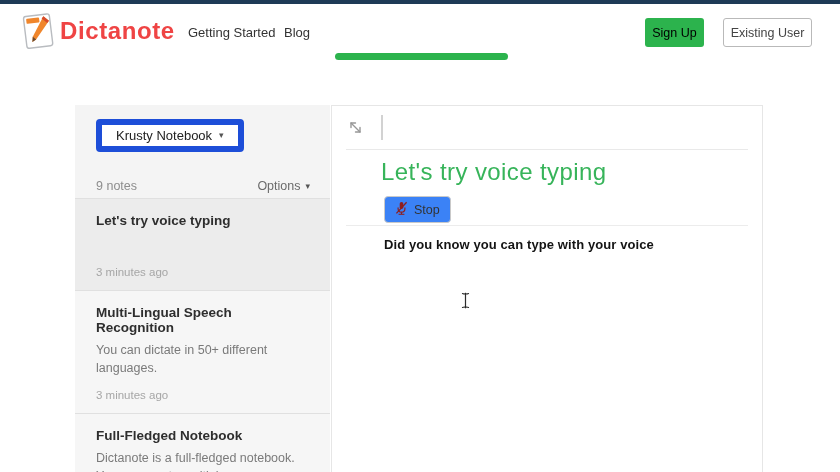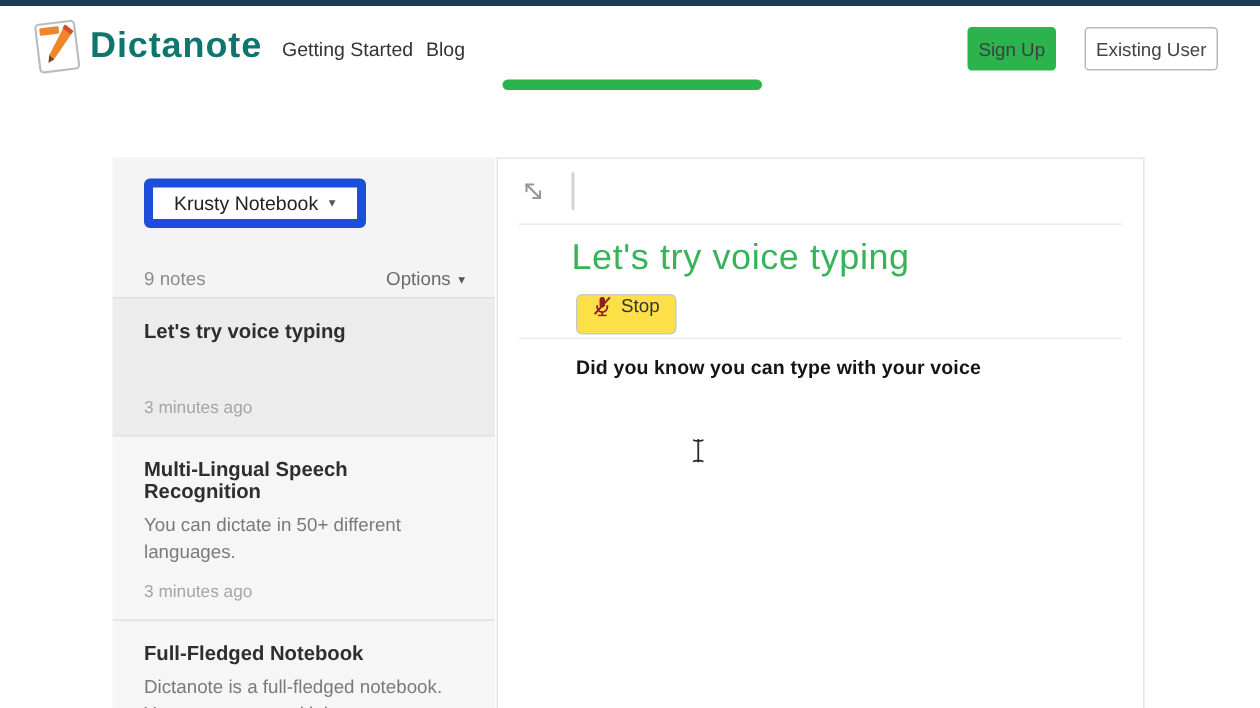--- a/index.html
+++ b/index.html
@@ -14,29 +14,29 @@
   .stage { position: absolute; inset: 0; width: 840px; height: 472px; overflow: hidden; }
 
   
   .topstrip { position: absolute; left: 0; top: 0; width: 840px; height: 4px; background: #1e3a56; }
 
   
   .header { position: absolute; left: 0; top: 4px; width: 840px; height: 54px; background: #fff; }
   .logo { position: absolute; left: 20px; top: 5px; width: 38px; height: 42px; }
   .brand {
     position: absolute; left: 60px; top: 13px;
-    font-size: 24px; font-weight: 700; color: #0f766e; letter-spacing: 0.6px;
+    font-size: 24px; font-weight: 700; color: #ef4444; letter-spacing: 0.6px;
   }
   .nav-link { position: absolute; top: 21px; font-size: 13px; color: #333; cursor: pointer; }
   .nav-getting-started { left: 188px; }
   .nav-blog { left: 284px; }
 
   .btn-signup {
     position: absolute; left: 645px; top: 14px; width: 59px; height: 29px;
-    background: #2cb34d; color: #404040; border: none; border-radius: 3px;
+    background: #2cb34d; color: #000000; border: none; border-radius: 3px;
     font-size: 12.5px; font-family: inherit; cursor: pointer;
     display: flex; align-items: center; justify-content: center;
   }
   .btn-existing {
     position: absolute; left: 723px; top: 14px; width: 89px; height: 29px;
     background: #fff; color: #444; border: 1px solid #b9b9b9; border-radius: 3px;
     font-size: 12.5px; font-family: inherit; cursor: pointer;
     display: flex; align-items: center; justify-content: center;
   }
 
@@ -91,23 +91,23 @@
     position: absolute; left: 14px; right: 14px; top: 43px; height: 1px; background: #e9e9e9;
   }
   .expand-btn { width: 24px; height: 24px; display: flex; align-items: center; justify-content: center; cursor: pointer; }
   .toolbar-sep { width: 2px; height: 25px; background: #d2d2d2; margin-left: 14px; }
   .note-heading {
     position: absolute; left: 49px; top: 52px;
     font-size: 24px; letter-spacing: 0.4px; color: #37b45a; font-weight: 400;
   }
   .stop-btn {
     position: absolute; left: 52px; top: 90px; height: 27px; padding: 0 10px;
-    background: #fde047; border: 1px solid #c9c9c9; border-radius: 4px;
+    background: #3b82f6; border: 1px solid #c9c9c9; border-radius: 4px;
     font-size: 12.5px; color: #333; font-family: inherit; cursor: pointer;
-    display: flex; align-items: flex-start; gap: 6px;
+    display: flex; align-items: center; gap: 6px;
   }
   .header-divider {
     position: absolute; left: 14px; right: 14px; top: 119px; height: 1px; background: #ececec;
   }
   .note-body {
     position: absolute; left: 52px; top: 131px;
     font-size: 13px; font-weight: 700; color: #141414; letter-spacing: 0.1px;
   }
   .ibeam-cursor { position: absolute; left: 129px; top: 186px; }
 </style>

